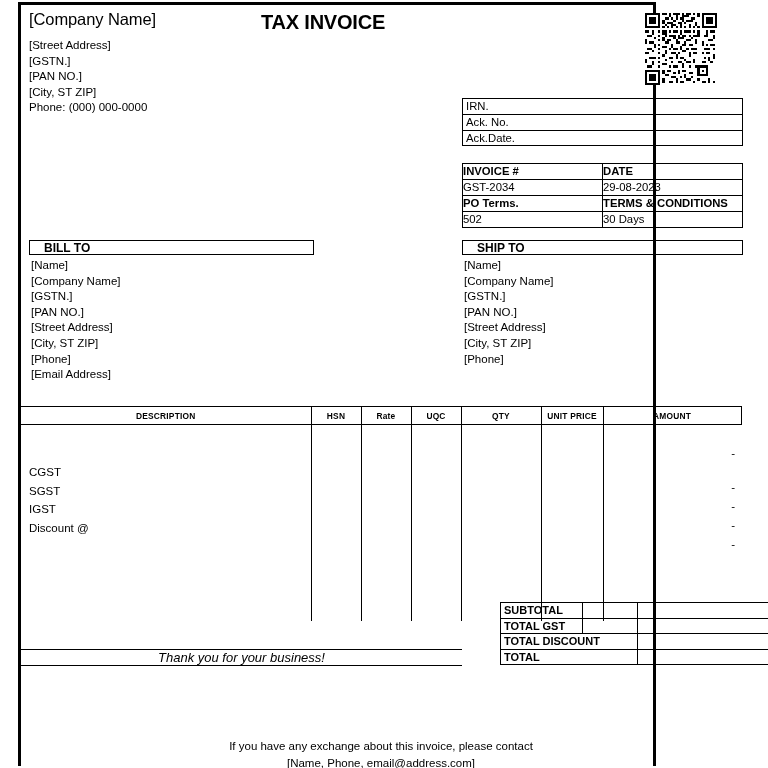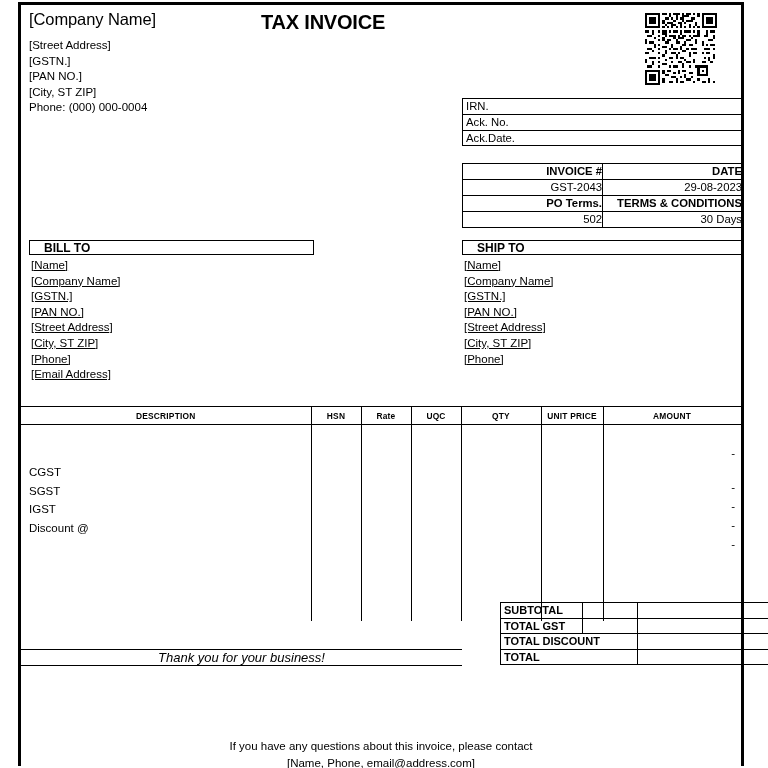--- a/index.html
+++ b/index.html
@@ -6,21 +6,21 @@
   html, body {
     width: 768px; height: 768px;
     background: #ffffff;
     font-family: "Liberation Sans", sans-serif;
     color: #000000;
     overflow: hidden;
   }
   #page {
     position: absolute;
     left: 18px; top: 2px;
-    width: 726px; height: 764px;
+    width: 638px; height: 764px;
     border-left: 3px solid #000;
     border-top: 3px solid #000;
     border-right: 3px solid #000;
     border-bottom: 0;
     background: #fff;
   }
   .abs { position: absolute; }
 
   
   #company-name {
@@ -56,21 +56,21 @@
   #irn-block .r:last-child { border-bottom: 1.3px solid #000; }
 
   
   #meta-table {
     left: 441px; top: 158px; width: 281px;
     border-collapse: collapse;
   }
   #meta-table td {
     border: 1.3px solid #000;
     height: 16px;
-    text-align: right;
+    text-align: left;
     font-size: 11.3px;
     width: 50%;
     line-height: 13px;
   }
   #meta-table td.h { font-weight: bold; }
 
   
   .party-head {
     border: 1.3px solid #000;
     height: 15px;
@@ -79,21 +79,20 @@
     padding-left: 14px;
     line-height: 14px;
   }
   #bill-block { left: 8px; top: 235px; width: 285px; }
   #ship-block { left: 441px; top: 235px; width: 281px; }
   .party-lines {
     font-size: 11.5px;
     line-height: 15.6px;
     padding-top: 3px;
     padding-left: 2px;
-    text-decoration: underline;
   }
 
   
   #items {
     left: 0px; top: 401px;
     width: 720px;
     border-collapse: collapse;
     table-layout: fixed;
   }
   #items th {
@@ -162,21 +161,21 @@
 
 <div id="page">
 
   <div class="abs" id="company-name">[Company Name]</div>
 
   <div class="abs" id="company-address">
     <div>[Street Address]</div>
     <div>[GSTN.]</div>
     <div>[PAN NO.]</div>
     <div>[City, ST  ZIP]</div>
-    <div>Phone: (000) 000-0004</div>
+    <div>Phone: (000) 000-0000</div>
   </div>
 
   <div class="abs" id="doc-title">TAX INVOICE</div>
 
   <div class="abs" id="qr-wrap">
     <svg id="qr" viewBox="0 0 33 33" shape-rendering="crispEdges">
       <rect width="33" height="33" fill="#fff"></rect>
       <g fill="#000">
 
         <rect x="0" y="0" width="7" height="1"></rect>
@@ -364,21 +363,21 @@
     <div class="r">Ack.Date.</div>
   </div>
 
   <table class="abs" id="meta-table">
     <tbody>
         <tr>
       <td class="h">INVOICE #</td>
       <td class="h">DATE</td>
     </tr>
     <tr>
-      <td>GST-2043</td>
+      <td>GST-2034</td>
       <td>29-08-2023</td>
     </tr>
     <tr>
       <td class="h">PO Terms.</td>
       <td class="h">TERMS &amp; CONDITIONS</td>
     </tr>
     <tr>
       <td>502</td>
       <td>30 Days</td>
     </tr>
@@ -482,17 +481,17 @@
       <td colspan="2">TOTAL</td>
       <td class="val">-</td>
     </tr>
   </tbody>
     </table>
 
   <div class="abs" id="thanks">Thank you for your business!</div>
 
 
   <div class="abs" id="contact">
-    <div>If you have any questions about this invoice, please contact</div>
+    <div>If you have any exchange about this invoice, please contact</div>
     <div>[Name, Phone, email@address.com]</div>
   </div>
 
 </div>
 
 </body></html>

